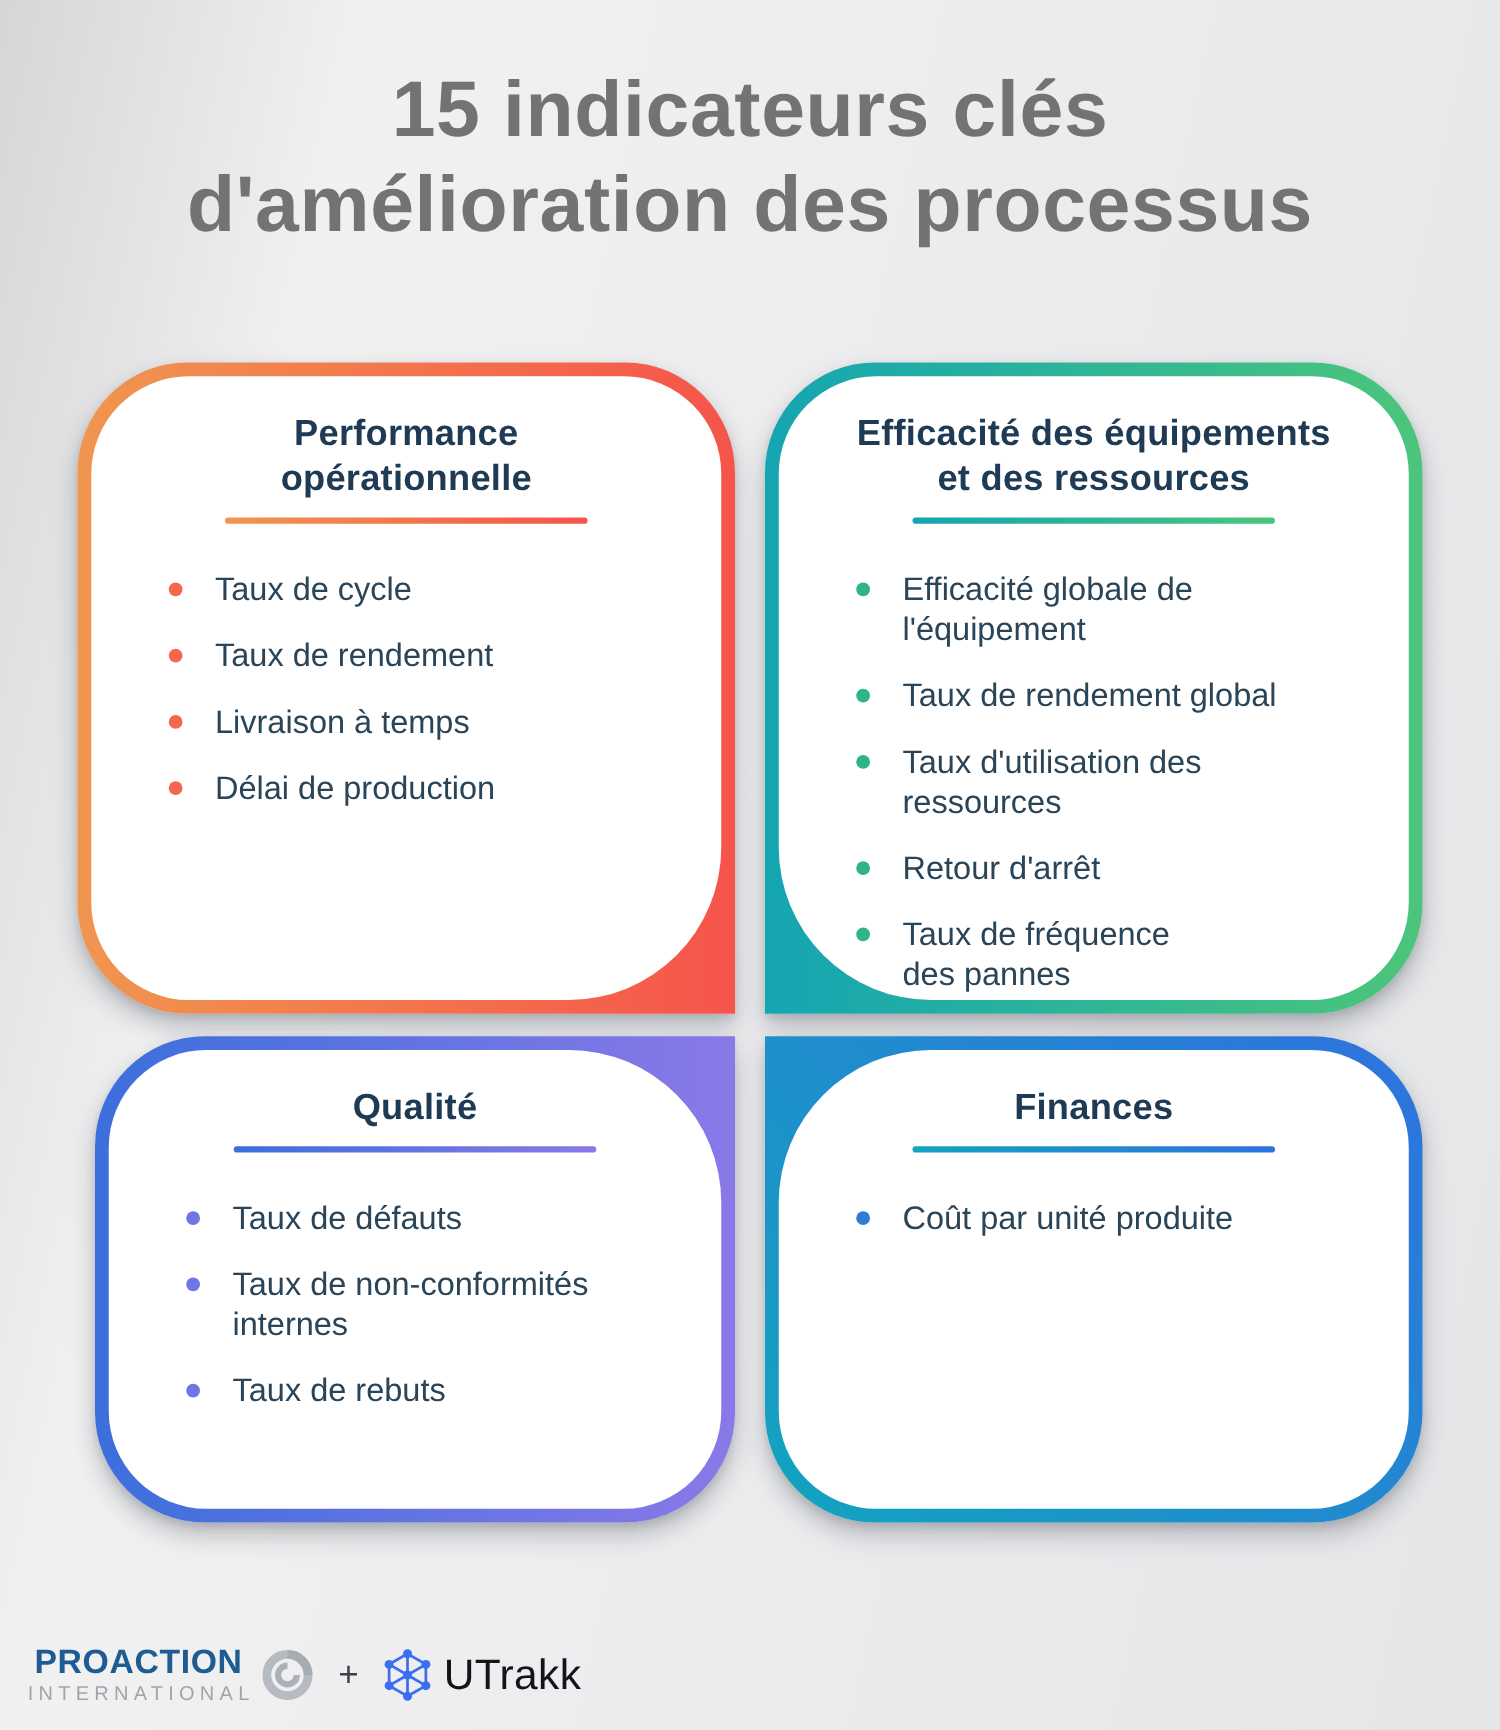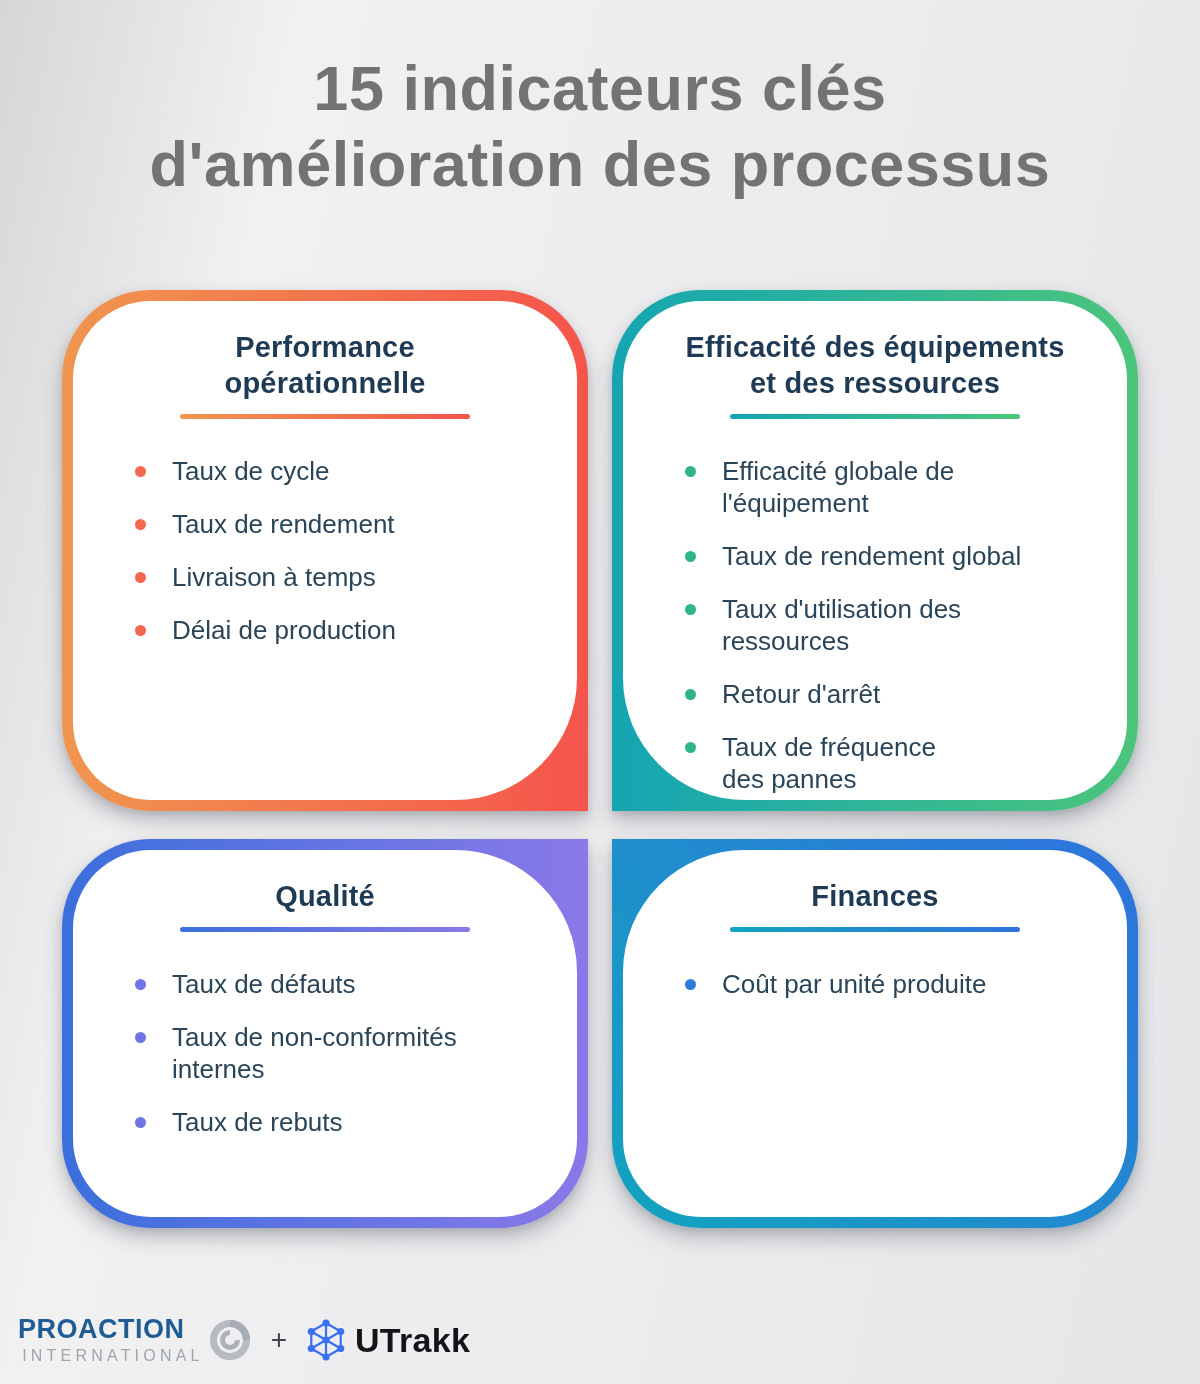--- a/index.html
+++ b/index.html
@@ -20,30 +20,30 @@
     letter-spacing: 0.5px;
   }
   .page-title span { display: block; }
 
   .grid {
     width: 1076px;
     margin: 88px auto 0;
     display: grid;
     grid-template-columns: 526px 526px;
     grid-template-rows: 521px 389px;
-    gap: 28px 24px;
+    gap: 18px 24px;
   }
   .card {
     position: relative;
     background: linear-gradient(90deg, var(--g1), var(--g2));
     box-shadow: 0 10px 20px rgba(100,105,115,0.40), 0 3px 6px rgba(100,105,115,0.18);
   }
   .card.wedge-br { border-radius: 88px 88px 0 88px; }
   .card.wedge-bl { border-radius: 88px 88px 88px 0; }
-  .card.wedge-tr { border-radius: 88px 0 88px 88px; }
+  .card.wedge-tr { border-radius: 88px 0 88px 88px; margin-left: 14px; }
   .card.wedge-tl { border-radius: 0 88px 88px 88px; background: linear-gradient(45deg, var(--g1), var(--g2)); padding-left: 18px; }
 
   .card-inner {
     position: absolute;
     inset: 11px;
     background: #ffffff;
     padding-top: 28px;
   }
   .wedge-br .card-inner { border-radius: 78px 78px 122px 78px; }
   .wedge-bl .card-inner { border-radius: 78px 78px 78px 122px; }
@@ -90,21 +90,21 @@
   .li-text { white-space: pre-line; }
 
   .footer {
     position: absolute;
     left: 18px;
     top: 1310px;
     height: 60px;
     display: flex;
     align-items: center;
   }
-  .proaction-block { text-align: left; }
+  .proaction-block { text-align: center; }
   .proaction-word {
     color: #1F5C94;
     font-size: 27px;
     font-weight: 700;
     letter-spacing: 0.5px;
     line-height: 27px;
   }
   .proaction-sub {
     color: #9EA5AC;
     font-size: 16px;
@@ -116,21 +116,21 @@
   .plus-sep {
     color: #3E434A;
     font-size: 28px;
     font-weight: 400;
     margin: 0 16px 0 20px;
   }
   .utrakk-block { display: flex; align-items: center; }
   .utrakk-word {
     color: #121417;
     font-size: 34px;
-    font-weight: 700;
+    font-weight: 400;
     letter-spacing: 0.3px;
     margin-left: 6px;
   }
 </style>
 </head>
 <body>
 
 <h1 class="page-title">
   <span>15 indicateurs clés</span>
   <span>d'amélioration des processus</span>

